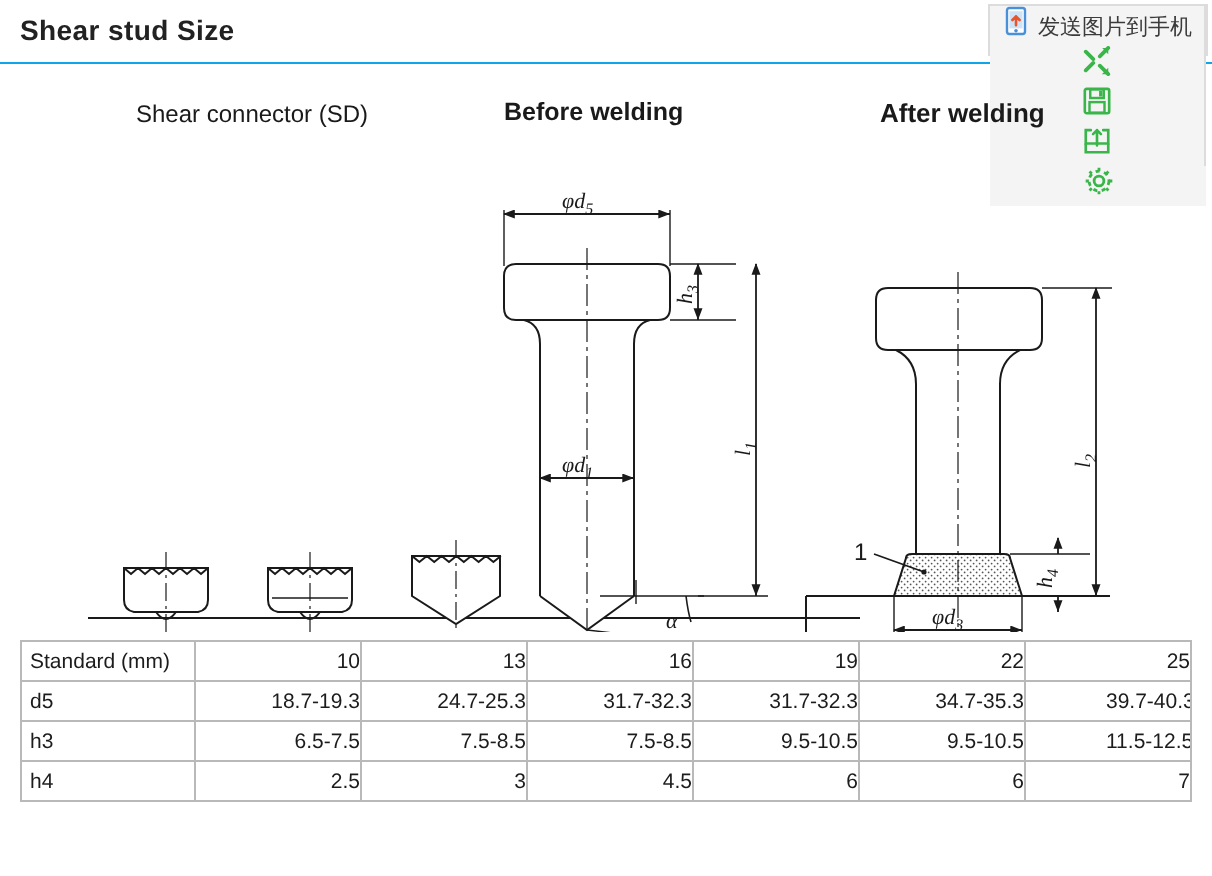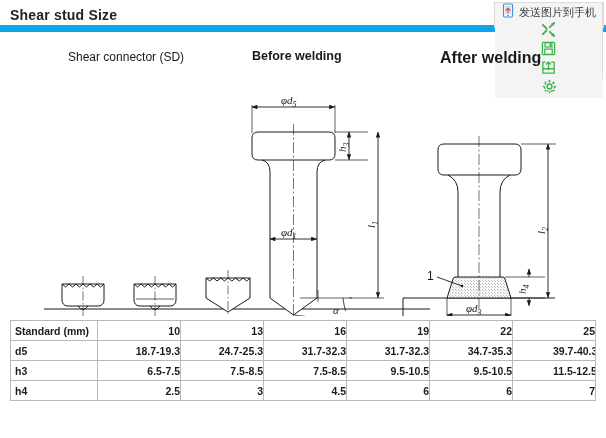--- a/index.html
+++ b/index.html
@@ -14,21 +14,21 @@
     color: #231f20;
     overflow: hidden;
     position: relative;
   }
 
   
   #header {
     position: absolute;
     left: 0; top: 0;
     width: 606px; height: 32px;
-    border-bottom: 7px solid #0ea5e9;
+    border-bottom: 1px solid #0ea5e9;
     box-sizing: border-box;
     padding-left: 20px;
   }
   #page-title {
     position: absolute;
     left: 10px; top: 7px;
     font-size: 14px;
     font-weight: bold;
     letter-spacing: .2px;
     color: #222;
@@ -71,35 +71,35 @@
     width: 606px; height: 284px;
   }
   .dwg-heading {
     position: absolute;
     font-size: 11.5px;
     color: #1a1a1a;
     white-space: nowrap;
   }
   #heading-sd   { left: 68px;  top: 18px; font-weight: normal; font-size: 12px; }
   #heading-before { left: 252px; top: 17px; font-weight: bold; font-size: 12.5px; }
-  #heading-after  { left: 440px; top: 17px; font-weight: bold; font-size: 16px; }
+  #heading-after  { left: 440px; top: 17px; font-weight: bold; font-size: 13px; }
 
   #dwg-svg {
     position: absolute;
     left: 0; top: 0;
   }
 
   
   #spec-table {
     position: absolute;
     left: 10px; top: 320px;
     width: 586px;
     border-collapse: collapse;
     font-size: 10.5px;
-    font-weight: bold;
+    font-weight: normal;
     color: #1c1c1c;
     table-layout: fixed;
   }
   #spec-table td {
     border: 1px solid #b9b9b9;
     height: 19px;
     padding: 0 0 0 4px;
     vertical-align: middle;
     white-space: nowrap;
     overflow: hidden;

